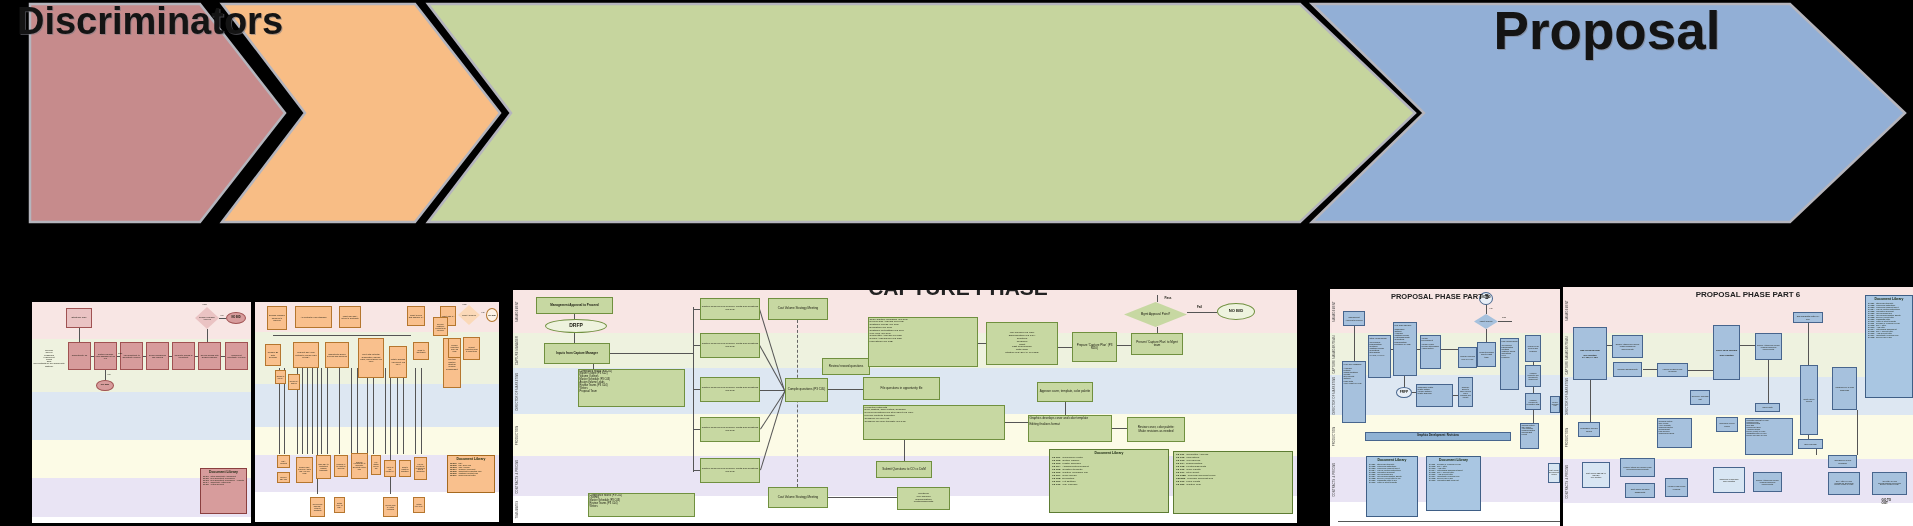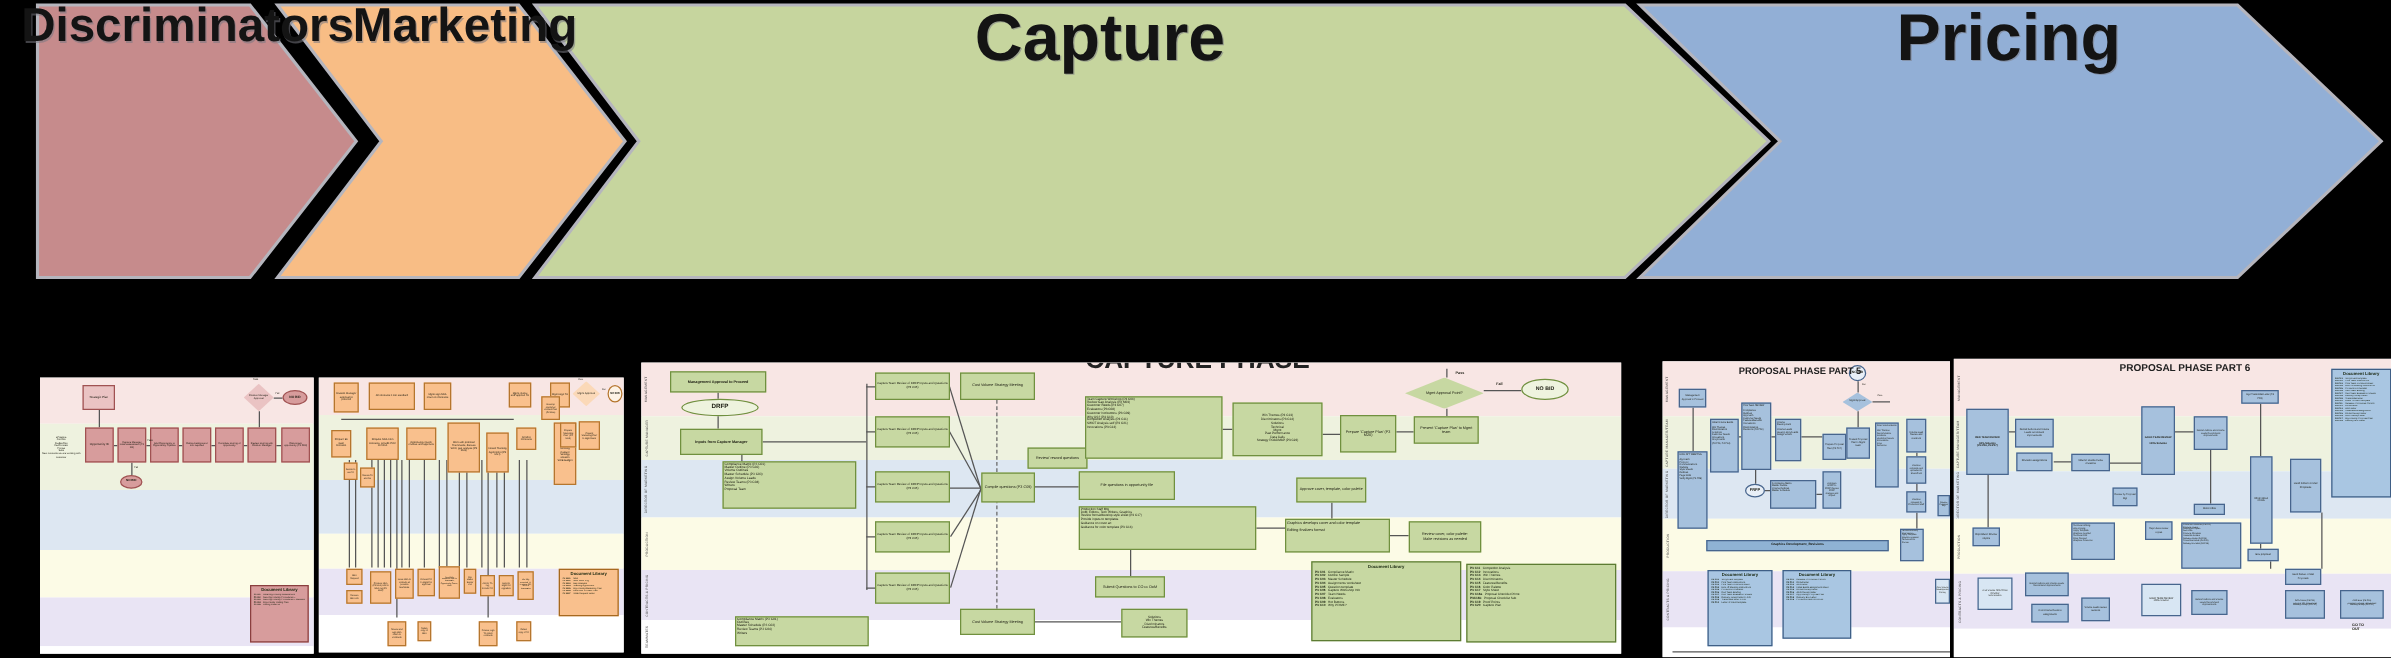--- a/index.html
+++ b/index.html
@@ -36,23 +36,21 @@
 
 <div id="stage">
 
   <svg id="banner" width="1913" height="230" viewBox="0 0 1913 230">
     <polygon points="30,4 200,4 285,113 200,222 30,222" stroke-width="2.5" stroke="#b5b5bd" fill="#c68b8c"></polygon>
     <polygon points="222,4 415,4 500,113 415,222 222,222 305,113" stroke-width="2.5" stroke="#b5b5bd" fill="#f8bd85"></polygon>
     <polygon points="428,4 1300,4 1415,113 1300,222 428,222 511,113" stroke-width="2.5" stroke="#b5b5bd" fill="#c6d59e"></polygon>
     <polygon points="1312,4 1790,4 1905,113 1790,222 1312,222 1424,113" stroke-width="2.5" stroke="#b5b5bd" fill="#92afd6"></polygon>
   </svg>
   <div class="chev-label s" style="left:150px">Discriminators</div>
-  <div class="chev-label s" style="left:372px">Marketing</div>
-  <div class="chev-label l" style="left:880px">Capture</div>
-  <div class="chev-label l" style="left:1607px">Pricing</div>
+  <div class="chev-label l" style="left:1607px">Proposal</div>
 
   <div id="thumbs">
       <div class="thumb" style="left: 32px; top: 302px; width: 219px; height: 221px;">
         <div class="lane" style="top: 0px; height: 37px; background: rgb(248, 230, 228);"></div>
         <div class="lane" style="top: 37px; height: 53px; background: rgb(238, 242, 223);"></div>
         <div class="lane" style="top: 90px; height: 48px; background: rgb(221, 231, 242);"></div>
         <div class="lane" style="top: 138px; height: 38px; background: rgb(252, 251, 230);"></div>
         <div class="lane" style="top: 176px; height: 39px; background: rgb(233, 228, 244);"></div>
         <div class="lane" style="top: 215px; height: 6px; background: rgb(255, 255, 255);"></div>
         <div class="fline" style="left: 47px; top: 26px; width: 0.6px; height: 14px;"></div>

